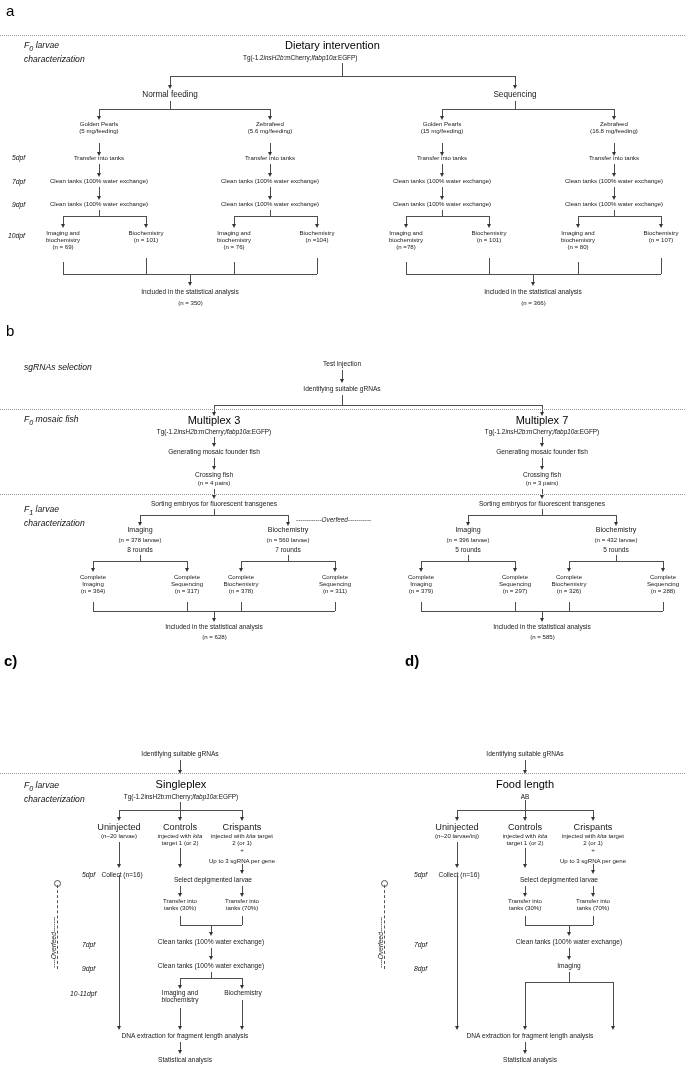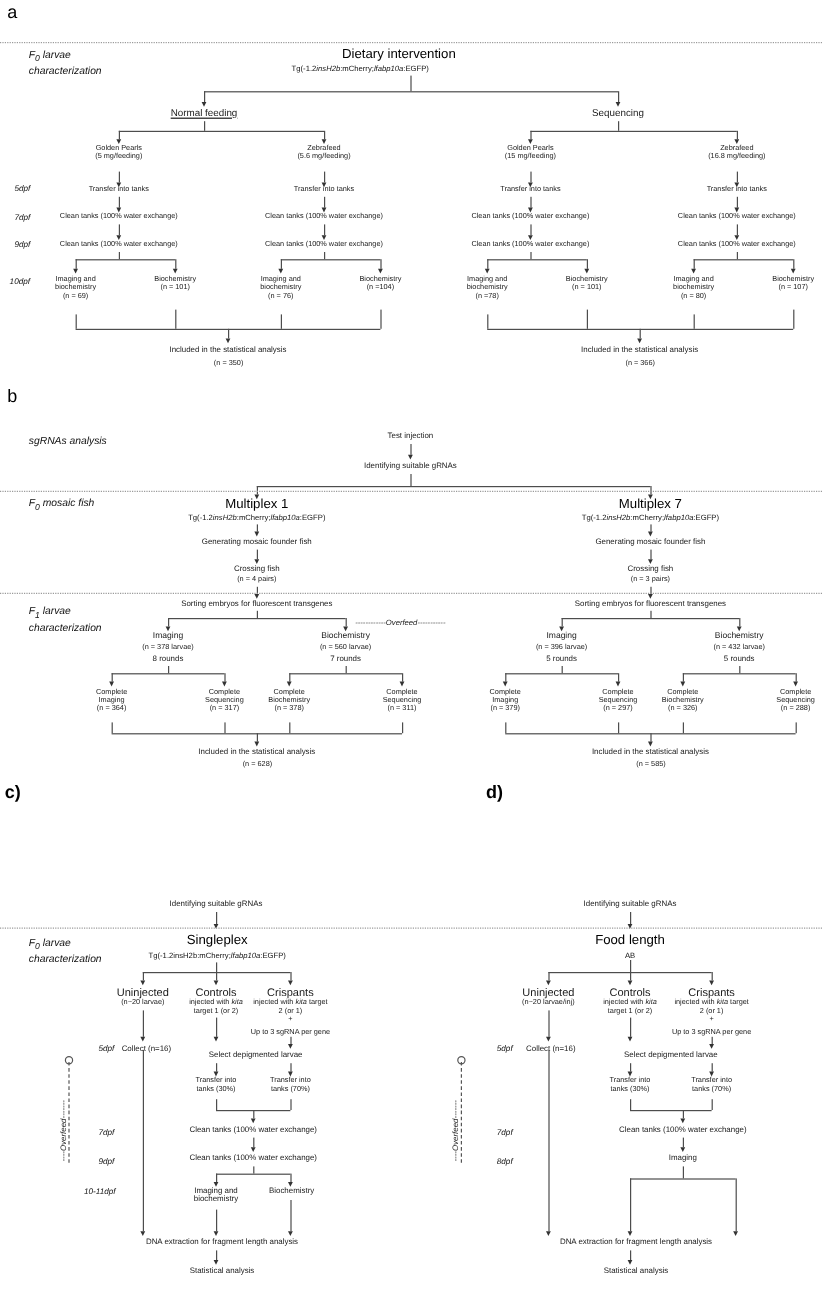--- a/index.html
+++ b/index.html
@@ -131,21 +131,21 @@
     Tg(-1.2<i>insH2b</i>:mCherry;<i>lfabp10a</i>:EGFP)
   </div>
 
   <div class="vline" style="left:342px;top:63px;height:13px;"></div>
   <div class="hline" style="left:170px;top:76px;width:345px;"></div>
   <div class="vline" style="left:170px;top:76px;height:9px;"></div>
   <div class="arrow" style="left:167.5px;top:85px;"></div>
   <div class="vline" style="left:515px;top:76px;height:9px;"></div>
   <div class="arrow" style="left:512.5px;top:85px;"></div>
 
-  <div class="node t8" style="left:140px;top:90px;width:60px;text-decoration:underline;">Normal feeding</div>
+  <div class="node t8" style="left:140px;top:90px;width:60px;">Normal feeding</div>
   <div class="node t8" style="left:487px;top:90px;width:56px;">Sequencing</div>
 
   <div class="vline" style="left:170px;top:101px;height:8px;"></div>
   <div class="hline" style="left:99px;top:109px;width:171px;"></div>
   <div class="vline" style="left:99px;top:109px;height:7px;"></div>
   <div class="arrow" style="left:96.5px;top:116px;"></div>
   <div class="vline" style="left:270px;top:109px;height:7px;"></div>
   <div class="arrow" style="left:267.5px;top:116px;"></div>
 
   <div class="vline" style="left:515px;top:101px;height:8px;"></div>
@@ -284,39 +284,39 @@
   <div class="vline" style="left:533px;top:274px;height:8px;"></div>
   <div class="arrow" style="left:530.5px;top:282px;"></div>
 
   <div class="node t65" style="left:120px;top:288px;width:140px;">Included in the statistical analysis</div>
   <div class="node t6" style="left:163px;top:300px;width:55px;">(n = 350)</div>
   <div class="node t65" style="left:463px;top:288px;width:140px;">Included in the statistical analysis</div>
   <div class="node t6" style="left:506px;top:300px;width:55px;">(n = 366)</div>
 
   <div class="panel-letter thin" style="left:6px;top:322px;">b</div>
 
-  <div class="stage-label" style="left:24px;top:362px;">sgRNAs analysis</div>
+  <div class="stage-label" style="left:24px;top:362px;">sgRNAs selection</div>
 
   <div class="node t65" style="left:312px;top:360px;width:60px;">Test injection</div>
   <div class="vline" style="left:342px;top:370px;height:9px;"></div>
   <div class="arrow" style="left:339.5px;top:379px;"></div>
   <div class="node t65" style="left:287px;top:385px;width:110px;">Identifying suitable gRNAs</div>
 
   <div class="vline" style="left:342px;top:395px;height:10px;"></div>
   <div class="hline" style="left:214px;top:405px;width:328px;"></div>
   <div class="vline" style="left:214px;top:405px;height:7px;"></div>
     <div class="arrow" style="left:211.5px;top:412px;"></div>
   <div class="vline" style="left:542px;top:405px;height:7px;"></div>
     <div class="arrow" style="left:539.5px;top:412px;"></div>
 
   <div class="dotrule" style="top:409px;"></div>
 
   <div class="stage-label" style="left:24px;top:414px;"><i>F<sub>0</sub> mosaic fish</i></div>
 
-  <div class="node big-title" style="left:181px;top:414px;width:66px;">Multiplex 1</div>
+  <div class="node big-title" style="left:181px;top:414px;width:66px;">Multiplex 3</div>
   <div class="node sub-title" style="left:147px;top:428px;width:134px;">Tg(-1.2<i>insH2b</i>:mCherry;<i>lfabp10a</i>:EGFP)</div>
   <div class="node big-title" style="left:509px;top:414px;width:66px;">Multiplex 7</div>
   <div class="node sub-title" style="left:475px;top:428px;width:134px;">Tg(-1.2<i>insH2b</i>:mCherry;<i>lfabp10a</i>:EGFP)</div>
 
   <div class="vline" style="left:214px;top:437px;height:6px;"></div>
     <div class="arrow" style="left:211.5px;top:443px;"></div>
   <div class="vline" style="left:542px;top:437px;height:6px;"></div>
     <div class="arrow" style="left:539.5px;top:443px;"></div>
 
   <div class="node t65" style="left:154px;top:448px;width:120px;">Generating mosaic founder fish</div>

